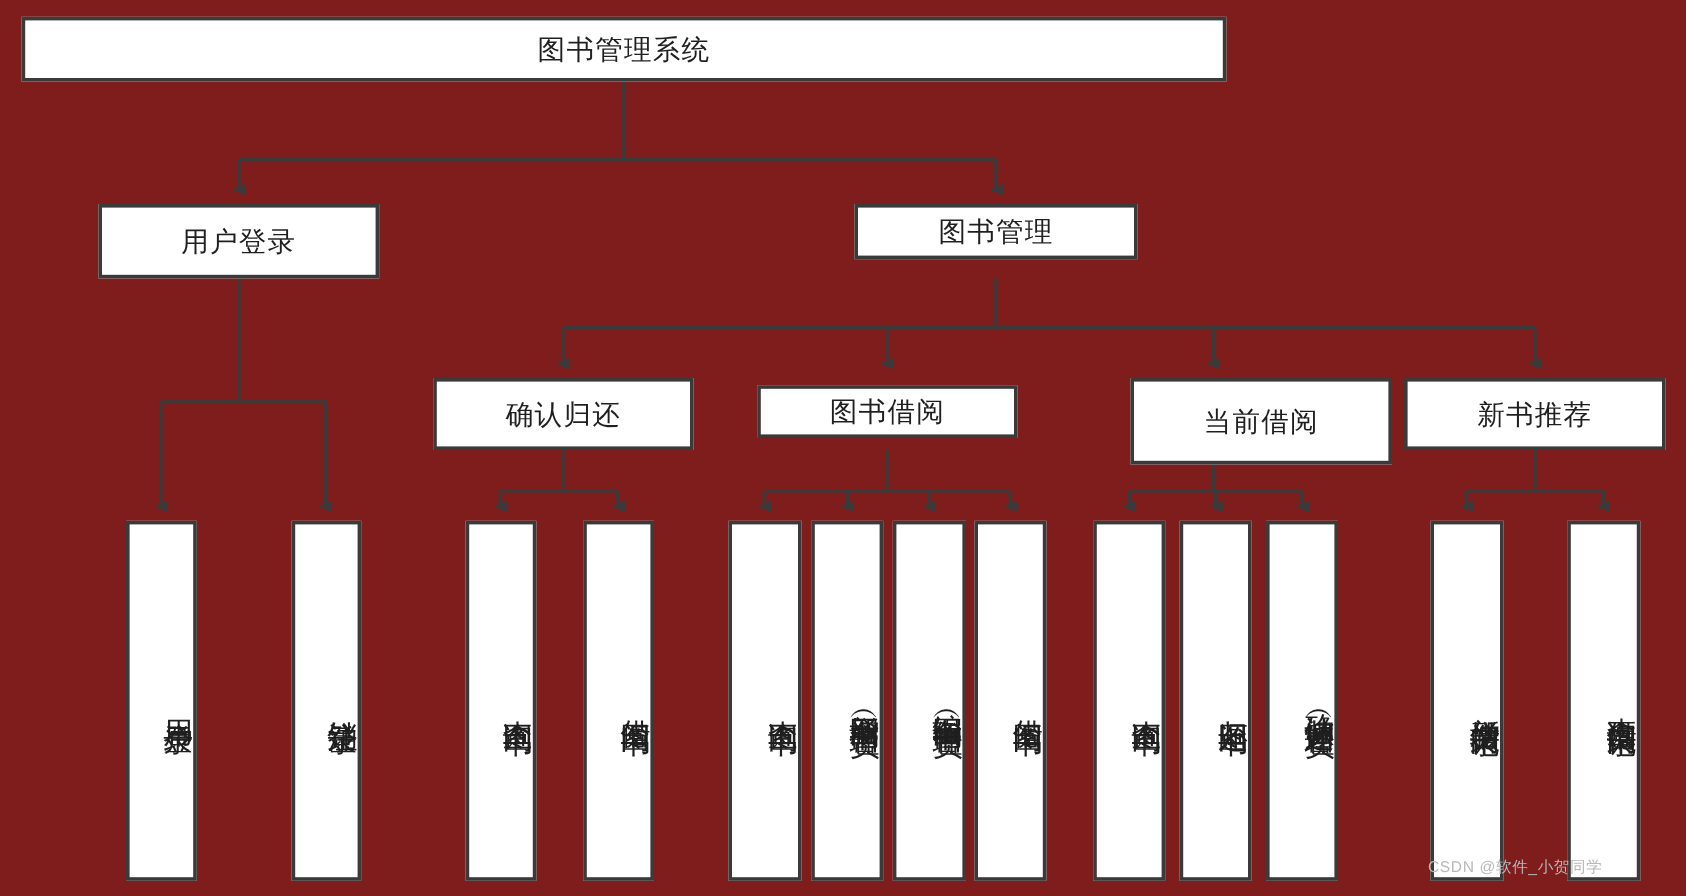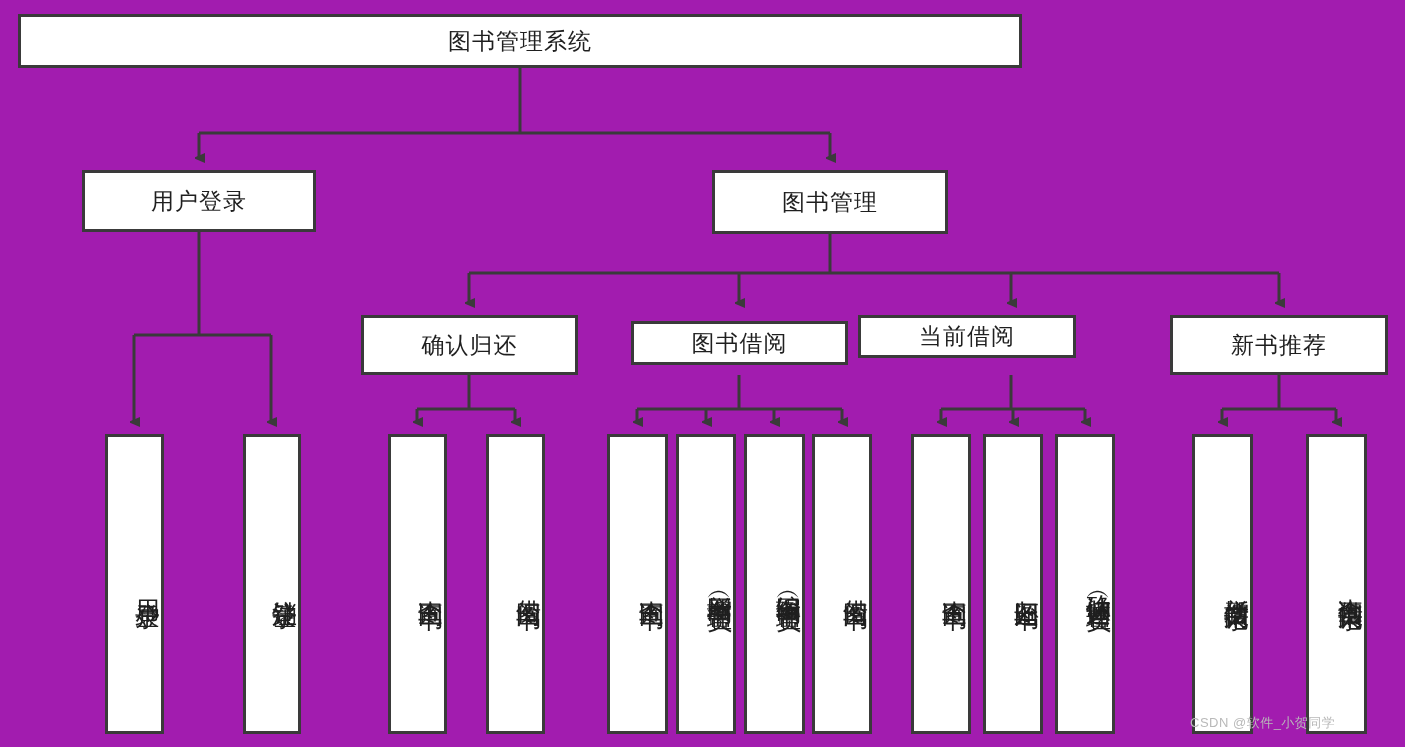--- a/index.html
+++ b/index.html
@@ -7,21 +7,21 @@
     padding: 0;
     background: #ffffff;
   }
   body {
     font-family: "Liberation Sans", "DejaVu Sans", sans-serif;
   }
   #canvas {
     position: relative;
     width: 1405px;
     height: 747px;
-    background: #a21caf;
+    background: #7f1d1d;
     overflow: hidden;
   }
   .node {
     position: absolute;
     box-sizing: border-box;
     border: 3px solid #3a3a3a;
     background: #ffffff;
     display: flex;
     align-items: center;
     justify-content: center;
@@ -118,31 +118,31 @@
     </g>
   </svg>
 
   <div class="node horiz" id="node-root" style="left: 18px; top: 14px; width: 1004px; height: 54px;">
     <span>图书管理系统</span>
   </div>
 
   <div class="node horiz" id="node-l2-0" style="left: 82px; top: 170px; width: 234px; height: 62px;">
     <span>用户登录</span>
   </div>
-  <div class="node horiz" id="node-l2-1" style="left: 712px; top: 170px; width: 236px; height: 64px;">
+  <div class="node horiz" id="node-l2-1" style="left: 712px; top: 170px; width: 236px; height: 46px;">
     <span>图书管理</span>
   </div>
 
   <div class="node horiz" id="node-l3-0" style="left: 361px; top: 315px; width: 217px; height: 60px;">
     <span>确认归还</span>
   </div>
   <div class="node horiz" id="node-l3-1" style="left: 631px; top: 321px; width: 217px; height: 44px;">
     <span>图书借阅</span>
   </div>
-  <div class="node horiz" id="node-l3-2" style="left: 858px; top: 315px; width: 218px; height: 43px;">
+  <div class="node horiz" id="node-l3-2" style="left: 942px; top: 315px; width: 218px; height: 72px;">
     <span>当前借阅</span>
   </div>
   <div class="node horiz" id="node-l3-3" style="left: 1170px; top: 315px; width: 218px; height: 60px;">
     <span>新书推荐</span>
   </div>
 
   <div class="node vert" id="node-leaf-0" style="left: 105px; top: 434px; width: 59px; height: 300px;">
     <span class="vtext">用户登录</span>
   </div>
   <div class="node vert" id="node-leaf-1" style="left: 243px; top: 434px; width: 58px; height: 300px;">

